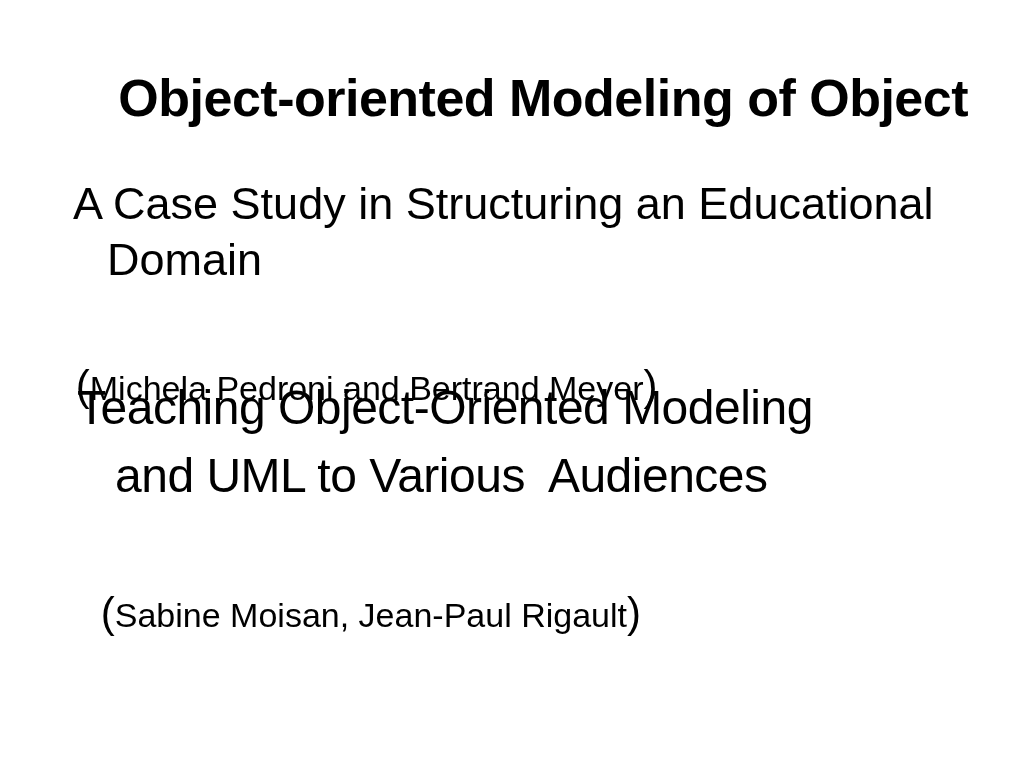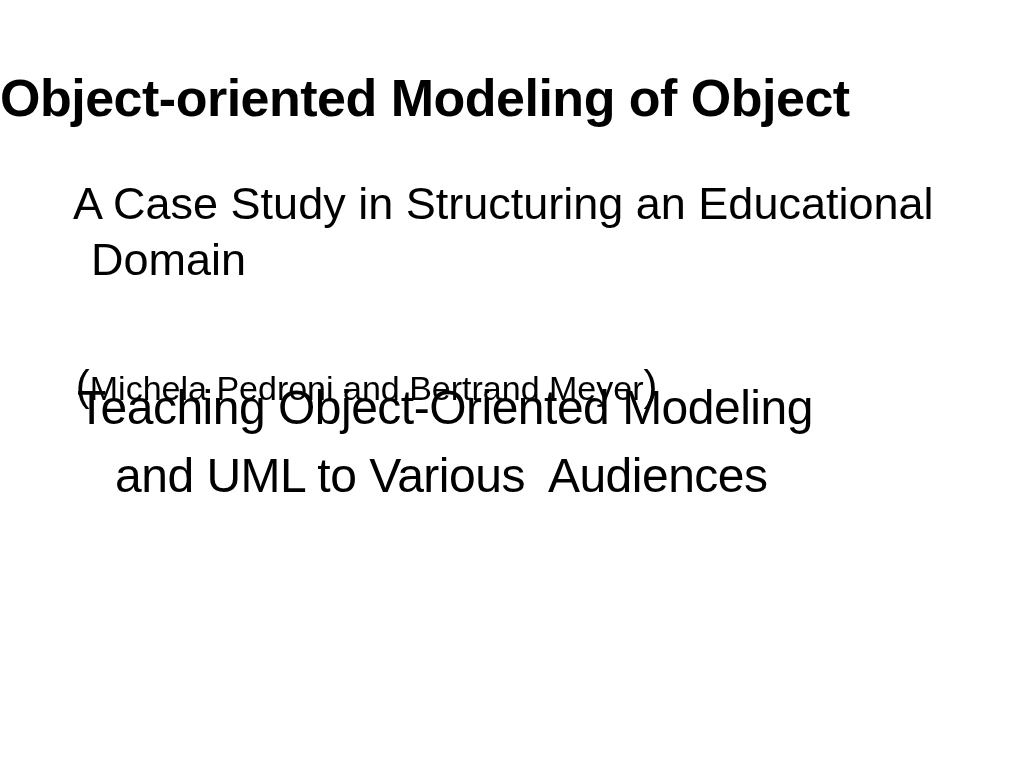--- a/index.html
+++ b/index.html
@@ -17,37 +17,37 @@
     color: #000000;
   }
   .line { white-space: pre-wrap; }
 
   
   .title-block {
     position: absolute;
     top: 29px;
     left: 0;
     width: 968px;
-    text-align: left;
+    text-align: right;
     font-weight: 700;
     font-size: 52px;
     line-height: 68px;
     letter-spacing: -0.5px;
   }
 
   
   .subtitle-block {
     position: absolute;
     top: 176px;
     left: 73px;
     font-weight: 400;
     font-size: 45px;
     line-height: 56px;
   }
-  .subtitle-block .line2 { margin-left: 18px; }
+  .subtitle-block .line2 { margin-left: 34px; }
 
   
   .authors {
     position: absolute;
     font-weight: 400;
     line-height: 50px;
     white-space: pre;
   }
   .authors .paren {
     font-size: 42px;
@@ -92,14 +92,17 @@
 
   <div class="authors authors-primary">
     <span class="paren">(</span><span class="names">Michela Pedroni and Bertrand Meyer</span><span class="paren">)</span>
   </div>
 
   <div class="secondary-title-block">
     <div class="line line1">Teaching Object-Oriented Modeling</div>
     <div class="line line2">and UML to Various  Audiences</div>
   </div>
 
+  <div class="authors authors-secondary">
+    <span class="paren">(</span><span class="names">Sabine Moisan, Jean-Paul Rigault</span><span class="paren">)</span>
+  </div>
 
 </div>
 
 </body></html>

